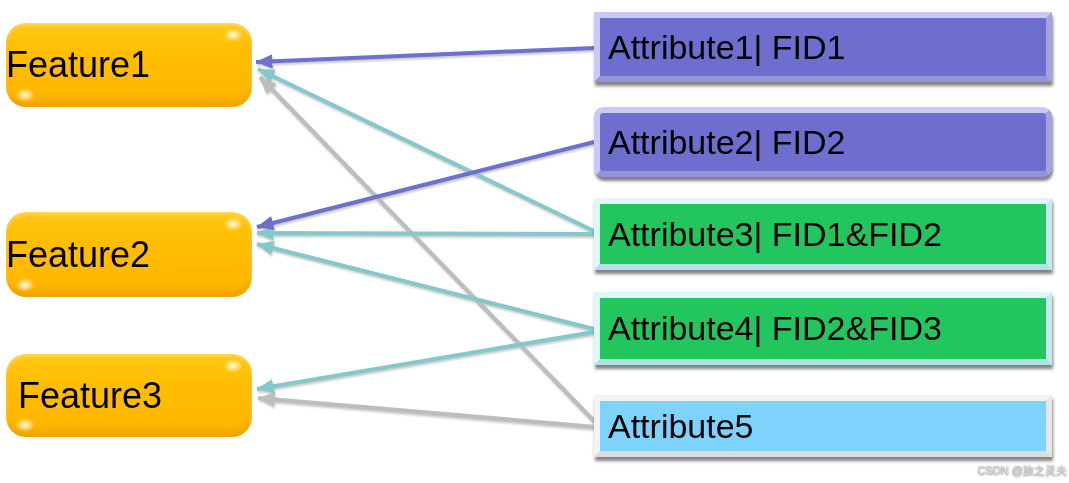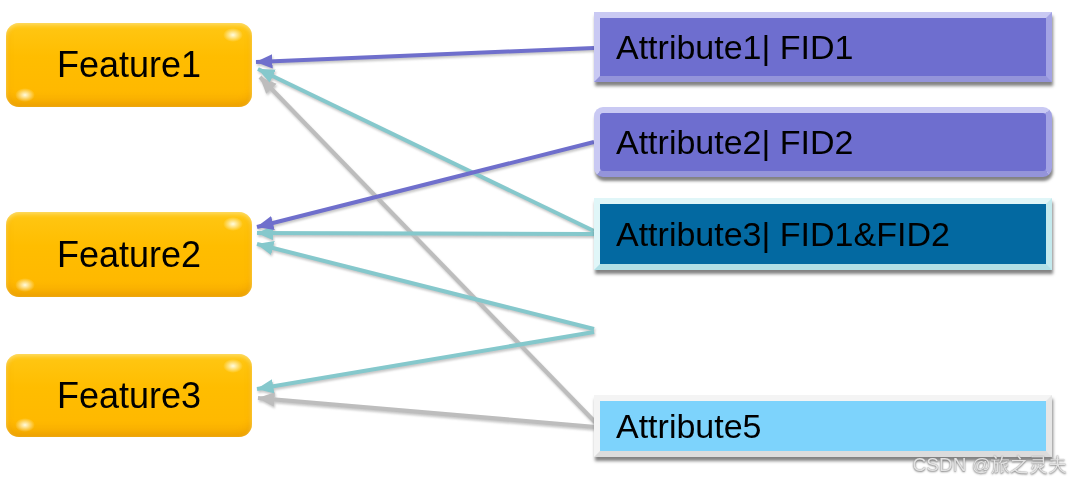--- a/index.html
+++ b/index.html
@@ -20,61 +20,60 @@
   }
   .node {
     position: absolute;
     box-sizing: border-box;
     display: flex;
     align-items: center;
     color: #000000;
   }
   
   .feature {
-    justify-content: center;
     font-size: 36px;
-    border-radius: 13px;
+    border-radius: 20px;
     background: linear-gradient(180deg, #ffc714 0%, #ffbd00 40%, #ffb900 80%, #f8ad00 100%);
     box-shadow: inset 0 2px 4px rgba(255,255,220,0.45), inset 0 -4px 7px rgba(205,125,0,0.30);
   }
   .feature::before, .feature::after {
     content: "";
     position: absolute;
     width: 20px; height: 14px;
     border-radius: 50%;
     background: radial-gradient(ellipse at center, rgba(255,255,235,0.95) 0%, rgba(255,255,235,0.0) 70%);
   }
   .feature::before { top: 5px; right: 9px; }
   .feature::after  { bottom: 5px; left: 9px; }
   
   .attribute {
     font-size: 34px;
-    padding-left: 16px;
+    padding-left: 8px;
     border-width: 6px;
     border-style: solid;
     box-shadow: 1px 4px 3px rgba(30,30,30,0.55);
   }
   .attribute.purple {
     background: #6e6ecf;
     border-color: #c9c9f3 #a3a3e4 #9494da #c9c9f3;
   }
   .attribute.teal {
-    background: #0369a1;
+    background: #22c55e;
     border-color: #e0f6f8 #c4eaee #b2e0e6 #e0f6f8;
   }
   .attribute.gray {
     background: #7dd3fc;
     border-color: #f4f4f4 #e6e6e6 #dcdcdc #f4f4f4;
   }
   .label { white-space: nowrap; }
   #watermark {
     position: absolute;
     right: 2px;
     bottom: 5px;
-    font-size: 19px;
+    font-size: 11px;
     color: #e2e2e2;
     text-shadow: 0 1px 2px rgba(115,115,115,0.95), 0 0 1px rgba(135,135,135,0.85);
     z-index: 5;
     white-space: nowrap;
   }
 </style>
 </head>
 <body>
 
 <div id="canvas">
@@ -100,32 +99,35 @@
       <line x1="594" y1="142" x2="257" y2="227" stroke="#6f6fcc" stroke-width="4" marker-end="url(#arrowhead-2)"></line>
       <line x1="594" y1="48" x2="256" y2="62" stroke="#6f6fcc" stroke-width="4" marker-end="url(#arrowhead-2)"></line>
     </svg>
 
   <div class="node feature" style="left: 6px; top: 23px; width: 246px; height: 84px;">
     <span class="label">Feature1</span>
   </div>
   <div class="node feature" style="left: 6px; top: 188px; width: 246px; height: 85px; margin-top: 24px;">
     <span class="label">Feature2</span>
   </div>
-  <div class="node feature" style="left: 6px; top: 354px; width: 246px; height: 83px;">
+  <div class="node feature" style="left: 6px; top: 354px; width: 246px; height: 83px; padding-left: 12px;">
     <span class="label">Feature3</span>
   </div>
 
   <div class="node attribute purple" style="left: 594px; top: 12px; width: 458px; height: 70px;">
     <span class="label">Attribute1| FID1</span>
   </div>
   <div class="node attribute purple" style="left: 594px; top: 107px; width: 458px; height: 70px; border-radius: 9px;">
     <span class="label">Attribute2| FID2</span>
   </div>
   <div class="node attribute teal" style="left: 594px; top: 198px; width: 458px; height: 72px;">
     <span class="label">Attribute3| FID1&amp;FID2</span>
   </div>
+  <div class="node attribute teal" style="left: 594px; top: 292px; width: 458px; height: 73px;">
+    <span class="label">Attribute4| FID2&amp;FID3</span>
+  </div>
   <div class="node attribute gray" style="left: 594px; top: 395px; width: 458px; height: 62px;">
     <span class="label">Attribute5</span>
   </div>
 
   <div id="watermark">CSDN @旅之灵夫</div>
 
 </div>
 
 </body></html>

